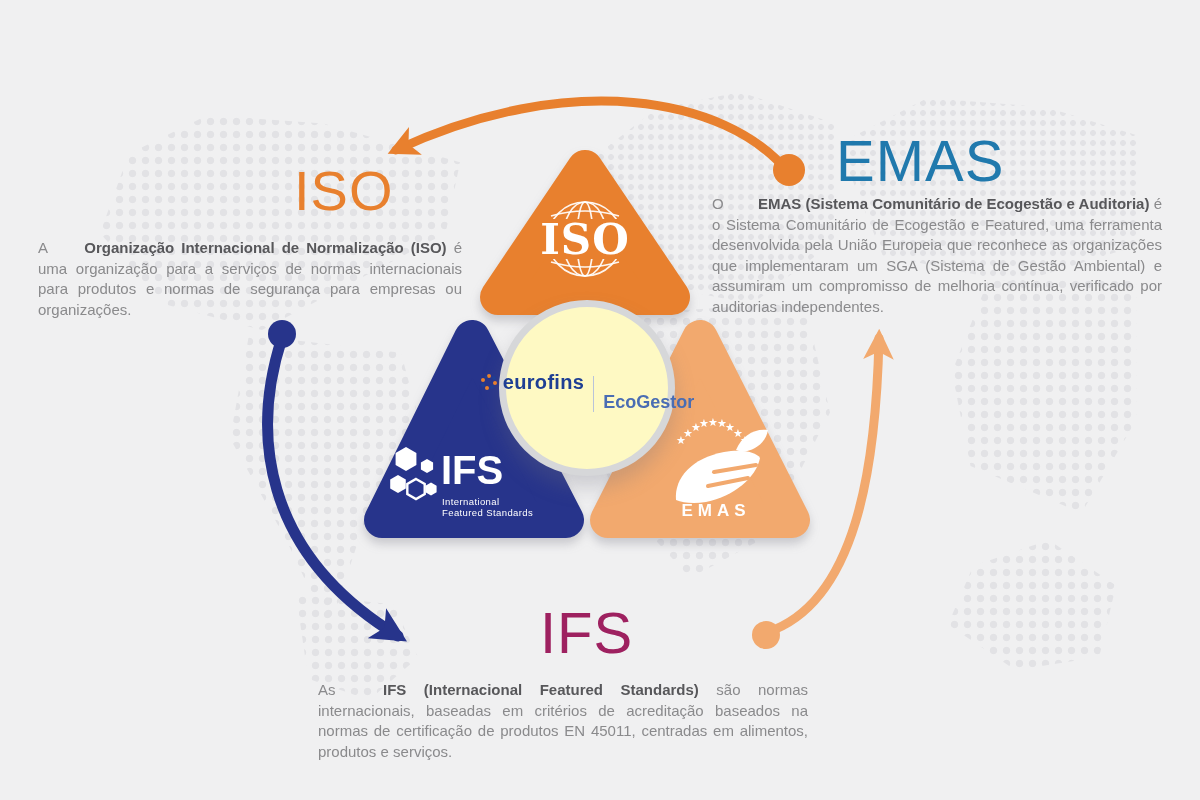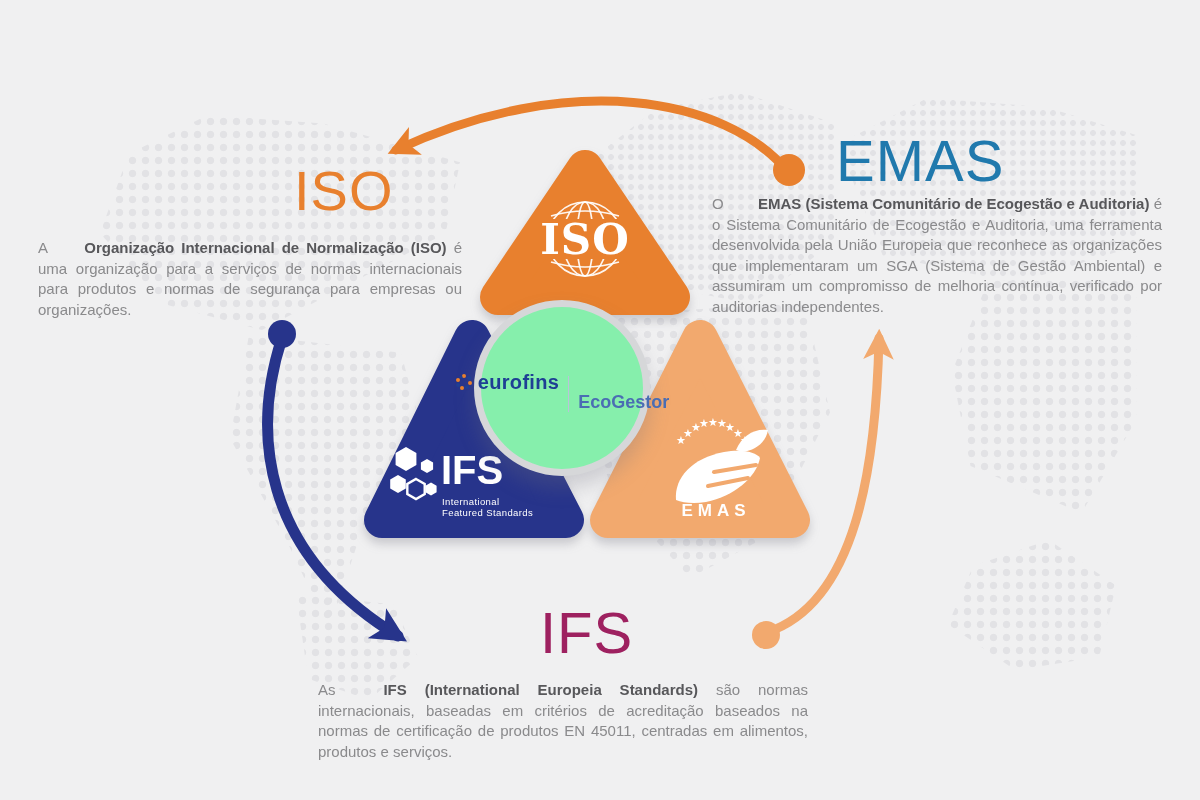--- a/index.html
+++ b/index.html
@@ -56,22 +56,22 @@
   .para{
     position:absolute;margin:0;font-size:15px;line-height:1.37;
     text-align:justify;color:var(--c-gray);
   }
   .para b{color:var(--c-dark);padding-left:30px;}
   .para.iso{left:38px;top:238px;width:424px;}
   .para.emas{left:712px;top:194px;width:450px;}
   .para.ifs{left:318px;top:680px;width:490px;}
   
   .center-circle{
-    position:absolute;left:474px;top:300px;width:162px;height:162px;
-    background:#86efac;border:7px solid var(--c-ring);border-radius:50%;
+    position:absolute;left:499px;top:300px;width:162px;height:162px;
+    background:#fef9c3;border:7px solid var(--c-ring);border-radius:50%;
     box-shadow:0 12px 20px rgba(110,110,125,.28);
     display:flex;justify-content:center;align-items:center;
   }
   .circle-content{display:flex;align-items:center;}
   .ef-brand-row{display:flex;align-items:center;gap:5px;transform:translateY(-6px);}
   .ef-word{font-size:20px;font-weight:bold;color:var(--c-brand);letter-spacing:.3px;line-height:1;}
   .ef-div{width:1px;height:36px;background:#b9c3da;margin:0 9px;transform:translateY(6px);}
   .ef-prod{font-size:18px;font-weight:bold;color:var(--c-product);transform:translateY(14px);}
 </style>
 </head>
@@ -174,17 +174,17 @@
       <span class="ef-prod">EcoGestor</span>
     </div>
   </div>
 
   <div class="hd iso">ISO</div>
   <div class="hd emas">EMAS</div>
   <div class="hd ifs">IFS</div>
 
   <p class="para iso"><span>A </span><b>Organização Internacional de Normalização (ISO)</b><span> é uma organização para a serviços de normas internacionais para produtos e normas de segurança para empresas ou organizações.</span></p>
 
-  <p class="para emas"><span>O </span><b>EMAS (Sistema Comunitário de Ecogestão e Auditoria)</b><span> é o Sistema Comunitário de Ecogestão e Auditoria, uma ferramenta desenvolvida pela União Europeia que reconhece as organizações que implementaram um SGA (Sistema de Gestão Ambiental) e assumiram um compromisso de melhoria contínua, verificado por auditorias independentes.</span></p>
+  <p class="para emas"><span>O </span><b>EMAS (Sistema Comunitário de Ecogestão e Auditoria)</b><span> é o Sistema Comunitário de Ecogestão e Featured, uma ferramenta desenvolvida pela União Europeia que reconhece as organizações que implementaram um SGA (Sistema de Gestão Ambiental) e assumiram um compromisso de melhoria contínua, verificado por auditorias independentes.</span></p>
 
-  <p class="para ifs"><span>As </span><b>IFS (International Europeia Standards)</b><span> são normas internacionais, baseadas em critérios de acreditação baseados na normas de certificação de produtos EN 45011, centradas em alimentos, produtos e serviços.</span></p>
+  <p class="para ifs"><span>As </span><b>IFS (Internacional Featured Standards)</b><span> são normas internacionais, baseadas em critérios de acreditação baseados na normas de certificação de produtos EN 45011, centradas em alimentos, produtos e serviços.</span></p>
 
 </div>
 
 </body></html>

